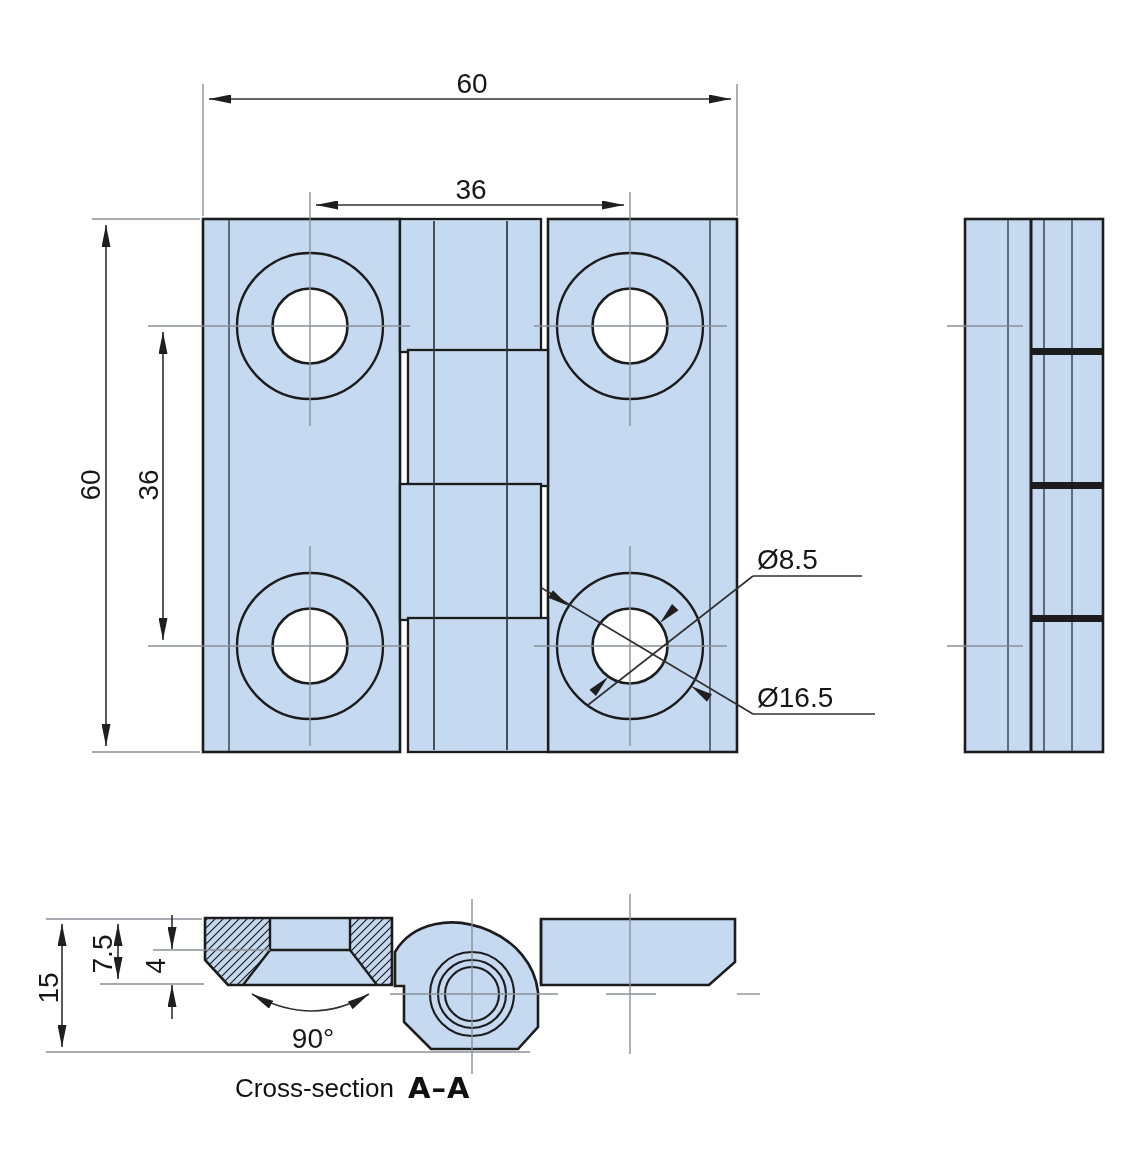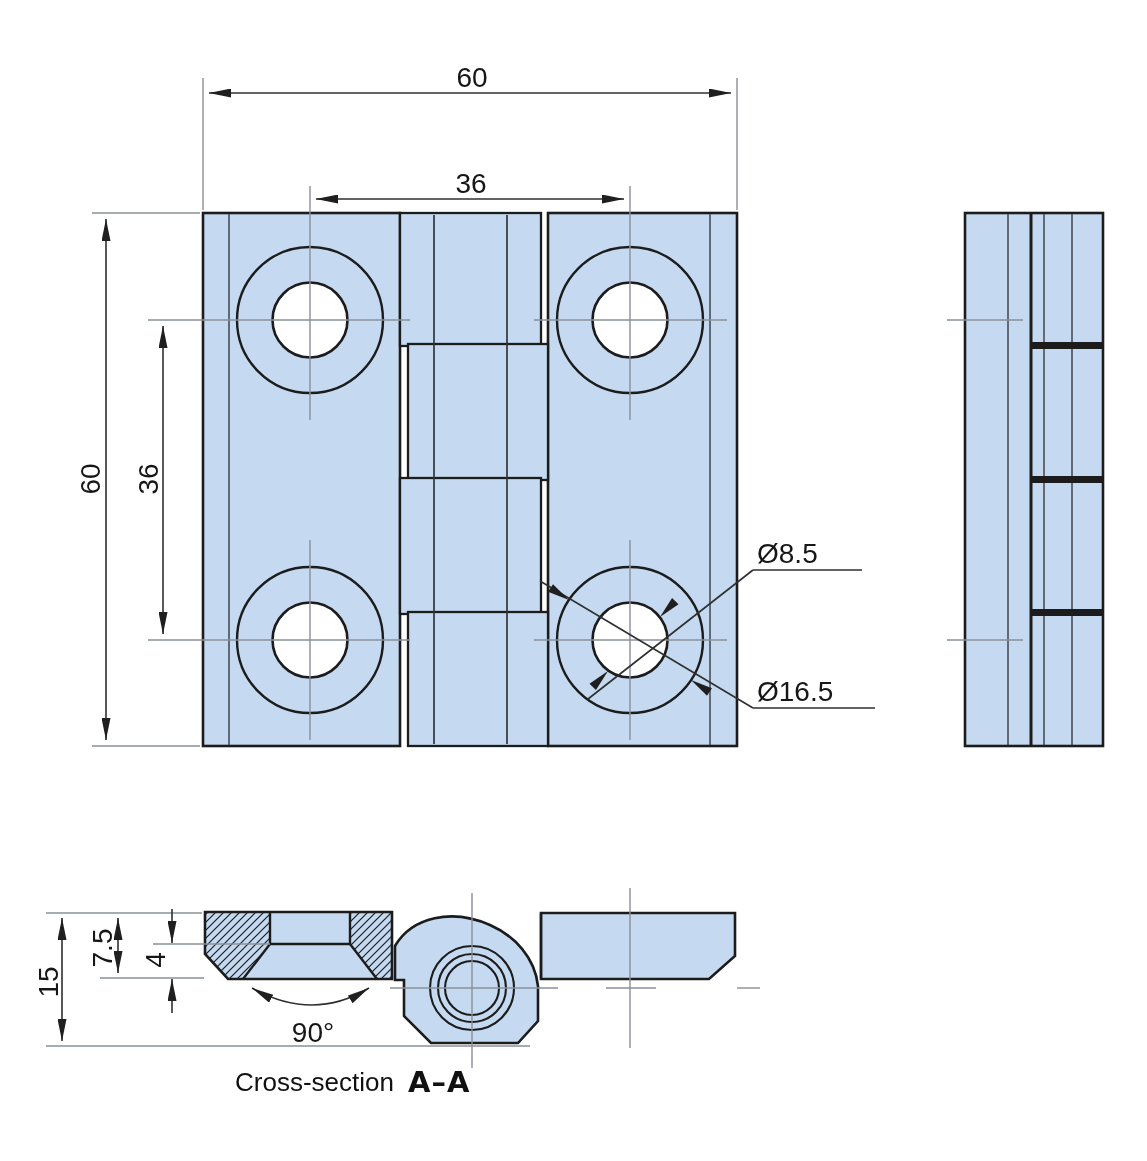--- a/index.html
+++ b/index.html
@@ -1,20 +1,20 @@
 <!DOCTYPE html>
 <html style="--part-fill: #c5daf1; --outline: #1c1c1c; --centerline: #8a9099; --dimension: #2f2f2f; --hole-fill: #ffffff; --background: #ffffff;"><head>
 <meta charset="utf-8">
 <style>
   :root{
     --part-fill:#c5daf1; --outline:#1c1c1c; --centerline:#8a9099;
     --dimension:#2f2f2f; --hole-fill:#ffffff; --background:#ffffff;
   }
   html,body{margin:0;padding:0;background:var(--background);}
-  .stage{width:1147px;height:1093px;position:relative;background:var(--background);overflow:hidden;}
+  .stage{width:1147px;height:1093px;position:relative;background:var(--background);overflow:hidden;margin-top:6px;}
   svg{display:block;}
   .part{fill:var(--part-fill);stroke:var(--outline);stroke-width:2.6;stroke-linejoin:miter;}
   .part2{fill:var(--part-fill);stroke:var(--outline);stroke-width:2.3;stroke-linejoin:miter;}
   .holein{fill:var(--hole-fill);stroke:var(--outline);stroke-width:2.6;}
   .ring{fill:none;stroke:var(--outline);stroke-width:2.4;}
   .ring2{fill:none;stroke:var(--outline);stroke-width:2.1;}
   .thin{stroke:#3f454d;stroke-width:1.5;fill:none;}
   .bore{stroke:#30353b;stroke-width:1.7;fill:none;}
   .cl{stroke:var(--centerline);stroke-width:1.4;fill:none;}
   .dim{stroke:var(--dimension);stroke-width:1.6;fill:none;}

